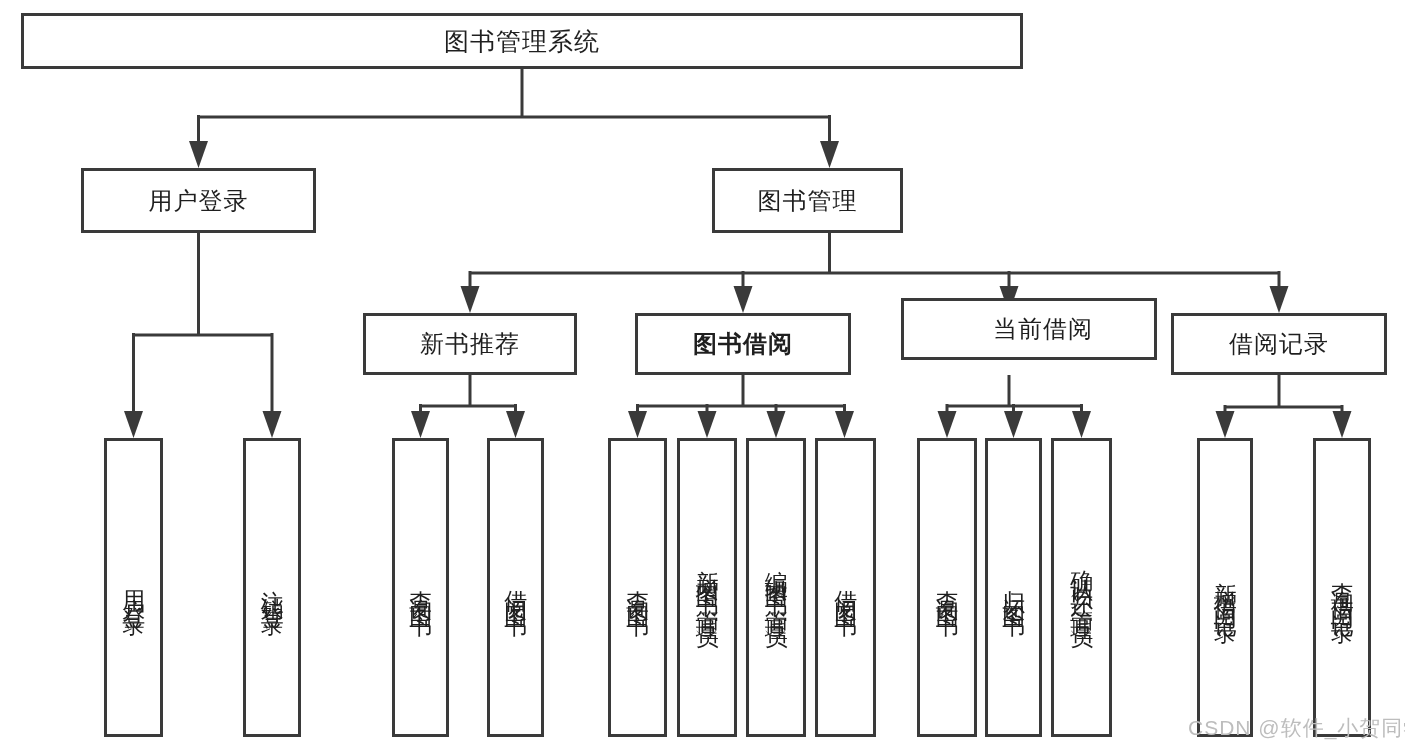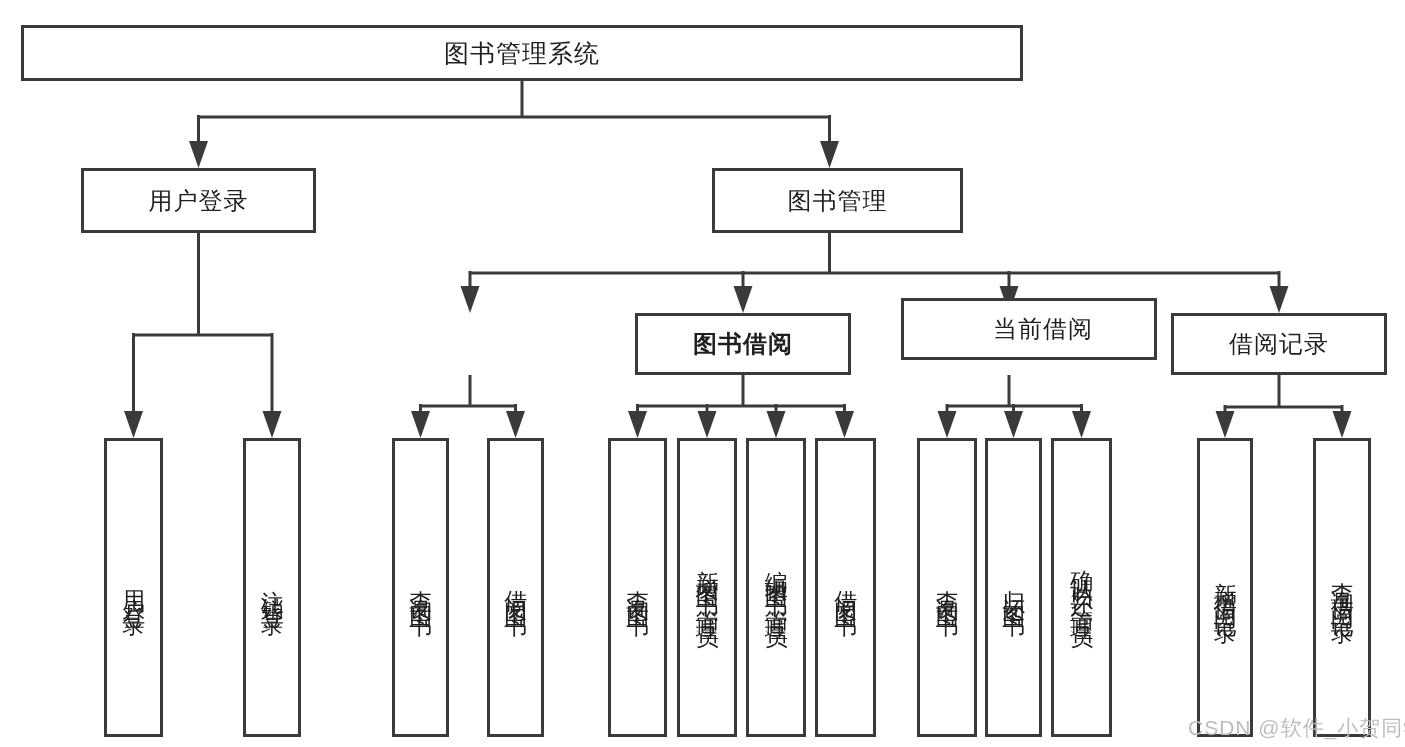--- a/index.html
+++ b/index.html
@@ -25,21 +25,21 @@
     position: absolute;
     box-sizing: border-box;
     border: 3px solid #3a3a3a;
     background: #ffffff;
     display: flex;
     align-items: center;
     justify-content: center;
     color: #1f1f1f;
     text-align: center;
   }
-  .node.root-box { font-size: 25px; letter-spacing: 1px; margin-top: 12px; }
+  .node.root-box { font-size: 25px; letter-spacing: 1px; }
   .node.h-box   { font-size: 24px; letter-spacing: 1px; }
   .node.v-box {
     writing-mode: vertical-rl;
     text-orientation: mixed;
     font-size: 23px;
     letter-spacing: 8px;
     line-height: 1.1;
   }
   .watermark {
     position: absolute;
@@ -126,22 +126,23 @@
       <polygon points="1072,411 1091,411 1081.5,438"></polygon>
 
       <polygon points="1215.5,411 1234.5,411 1225,438"></polygon>
       <polygon points="1332.5,411 1351.5,411 1342,438"></polygon>
     </g>
   </svg>
 
   <div class="node root-box" style="left:21px; top:13px; width:1002px; height:56px;">图书管理系统</div>
 
   <div class="node h-box" style="left:81px; top:168px; width:235px; height:65px;">用户登录</div>
-  <div class="node h-box" style="left:712px; top:168px; width:251px; height:65px;">图书管理</div>
+  <div class="node h-box" style="left:712px; top:168px; width:191px; height:65px;">图书管理</div>
 
+  <div class="node h-box" style="left:363px; top:313px; width:214px; height:62px;">新书推荐</div>
   <div class="node h-box" style="left:635px; top:313px; width:216px; height:62px;font-weight:bold;">图书借阅</div>
   <div class="node h-box" style="left:901px; top:298px; width:256px; height:62px;padding-left:28px;">当前借阅</div>
   <div class="node h-box" style="left:1171px; top:313px; width:216px; height:62px;">借阅记录</div>
 
   <div class="node v-box" style="left:104px; top:438px; width:59px; height:299px;">用户登录</div>
   <div class="node v-box" style="left:243px; top:438px; width:58px; height:299px;">注销登录</div>
 
   <div class="node v-box" style="left:392px; top:438px; width:57px; height:299px;">查询图书</div>
   <div class="node v-box" style="left:487px; top:438px; width:57px; height:299px;">借阅图书</div>
 

